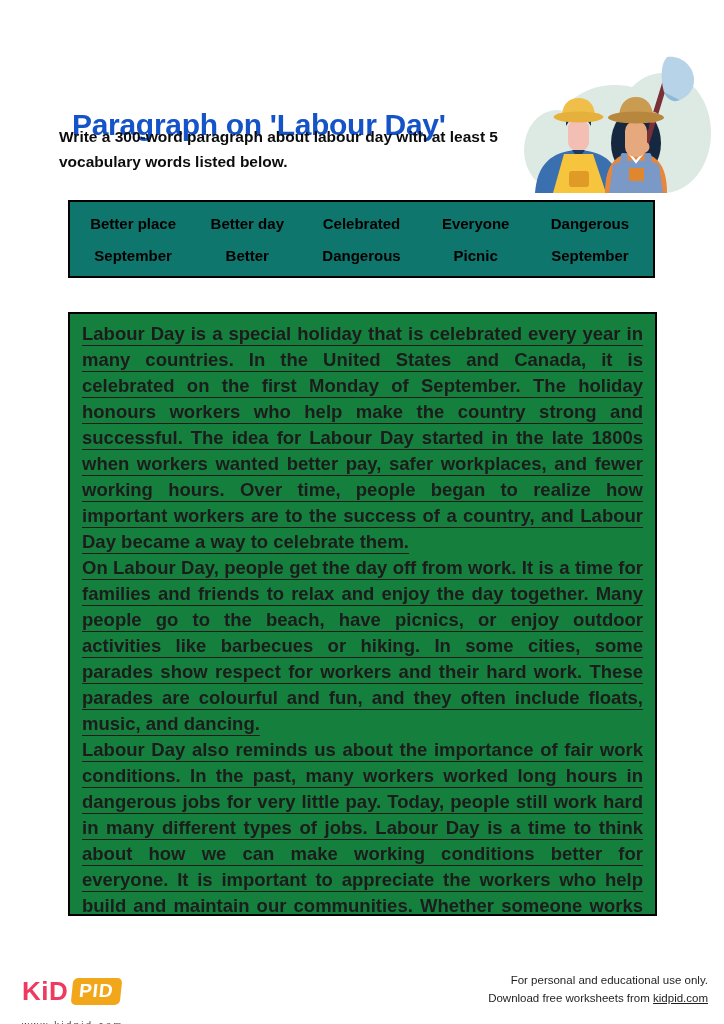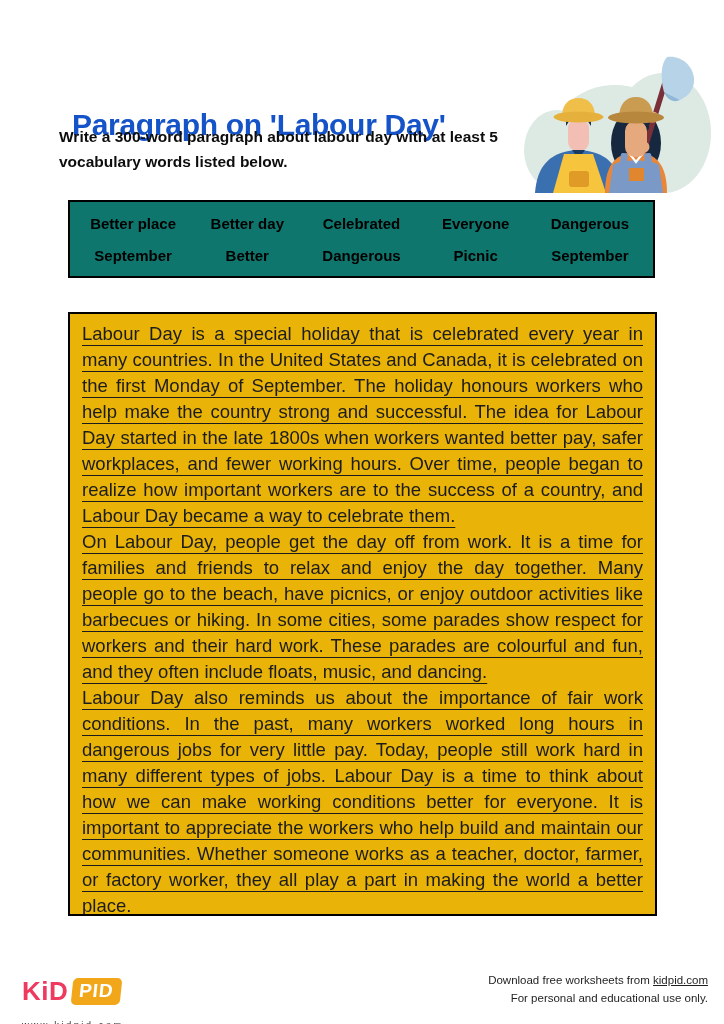--- a/index.html
+++ b/index.html
@@ -49,22 +49,23 @@
     font-size:15px; font-weight:700; color:#000;
     white-space:nowrap;
   }
 
   
   .essay-box {
     position:absolute; left:68px; top:312px;
     width:589px; height:604px;
     border:2.5px solid #000;
     padding:7px 12px 0 12px;
-    background:#eab308;
+    background:#15803d;
     overflow:hidden;
+    font-weight:bold;
   }
   .essay-box p {
     margin:0;
     font-size:18.5px;
     line-height:26px;
     color:#1c1c1c;
     text-align:justify;
     text-decoration:underline;
     text-decoration-thickness:1.3px;
     text-underline-offset:5px;
@@ -169,18 +170,18 @@
 
 <div class="logo-block">
   <div class="logo-row">
     <span class="logo-kid">KiD</span>
     <span class="logo-pid">PID</span>
   </div>
   <div class="logo-url">www.kidpid.com</div>
 </div>
 
 <div class="footer-note">
+  <div>For personal and educational use only.</div>
   <div>
     <span>Download free worksheets from </span>
     <span class="footer-link">kidpid.com</span>
   </div>
-  <div>For personal and educational use only.</div>
 </div>
 
 </body></html>

